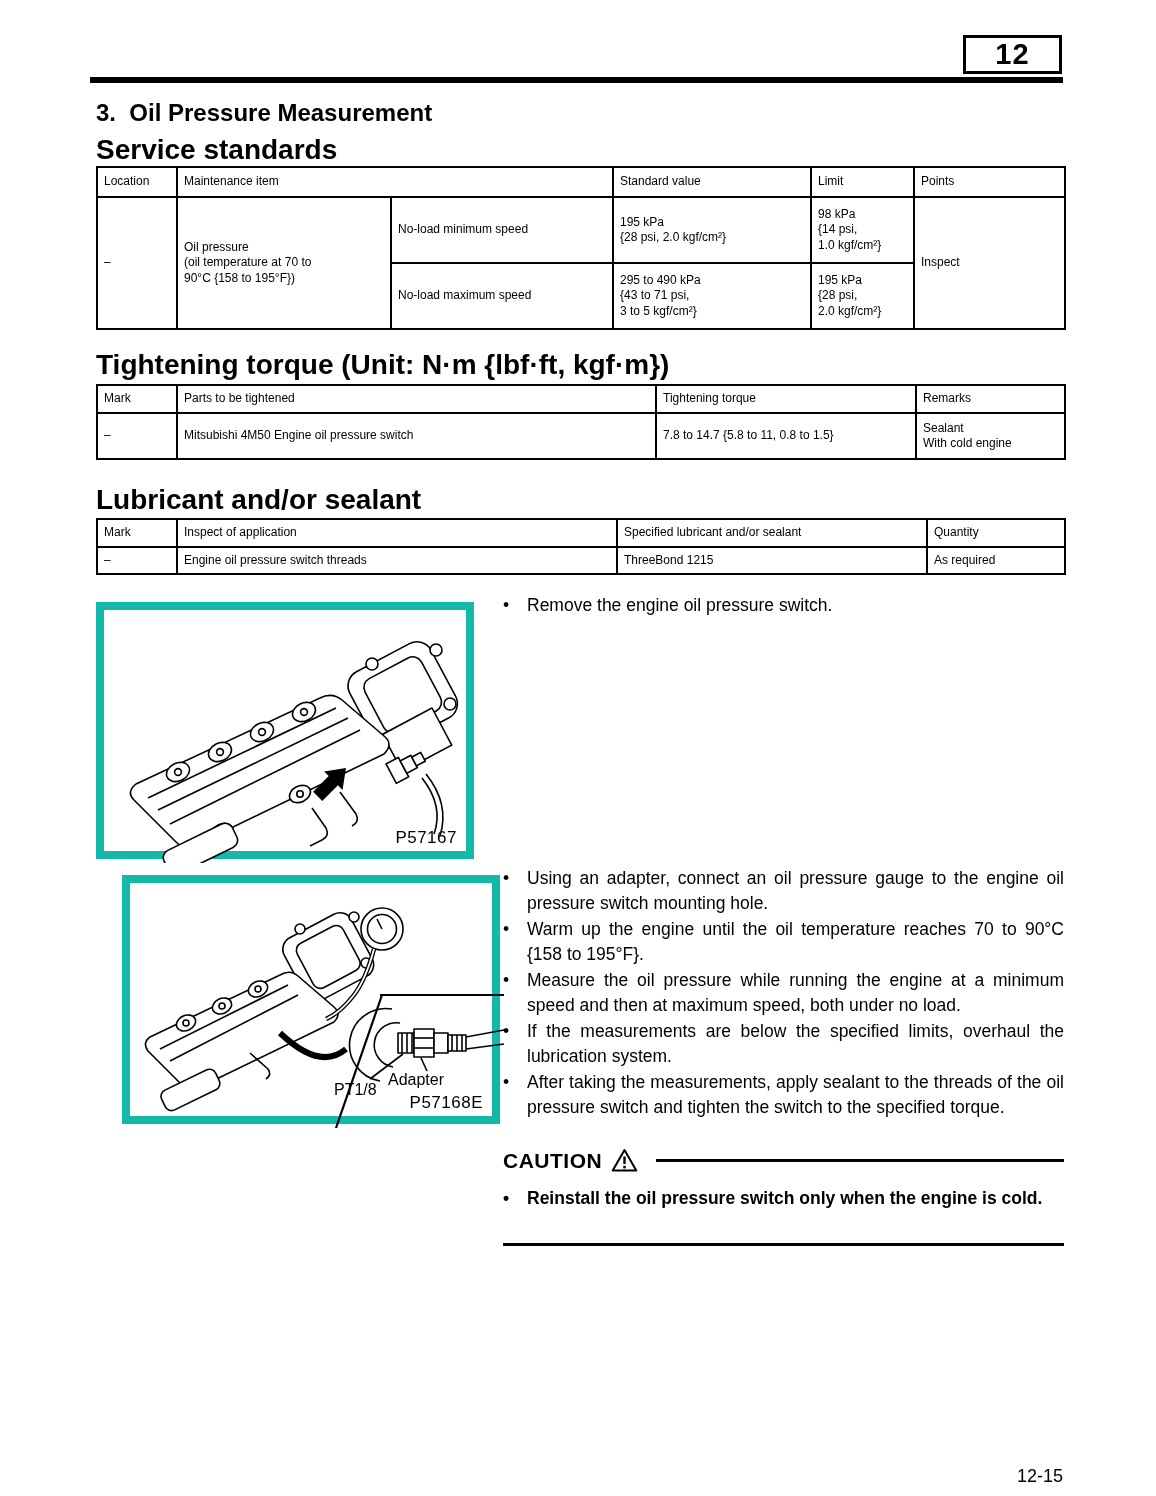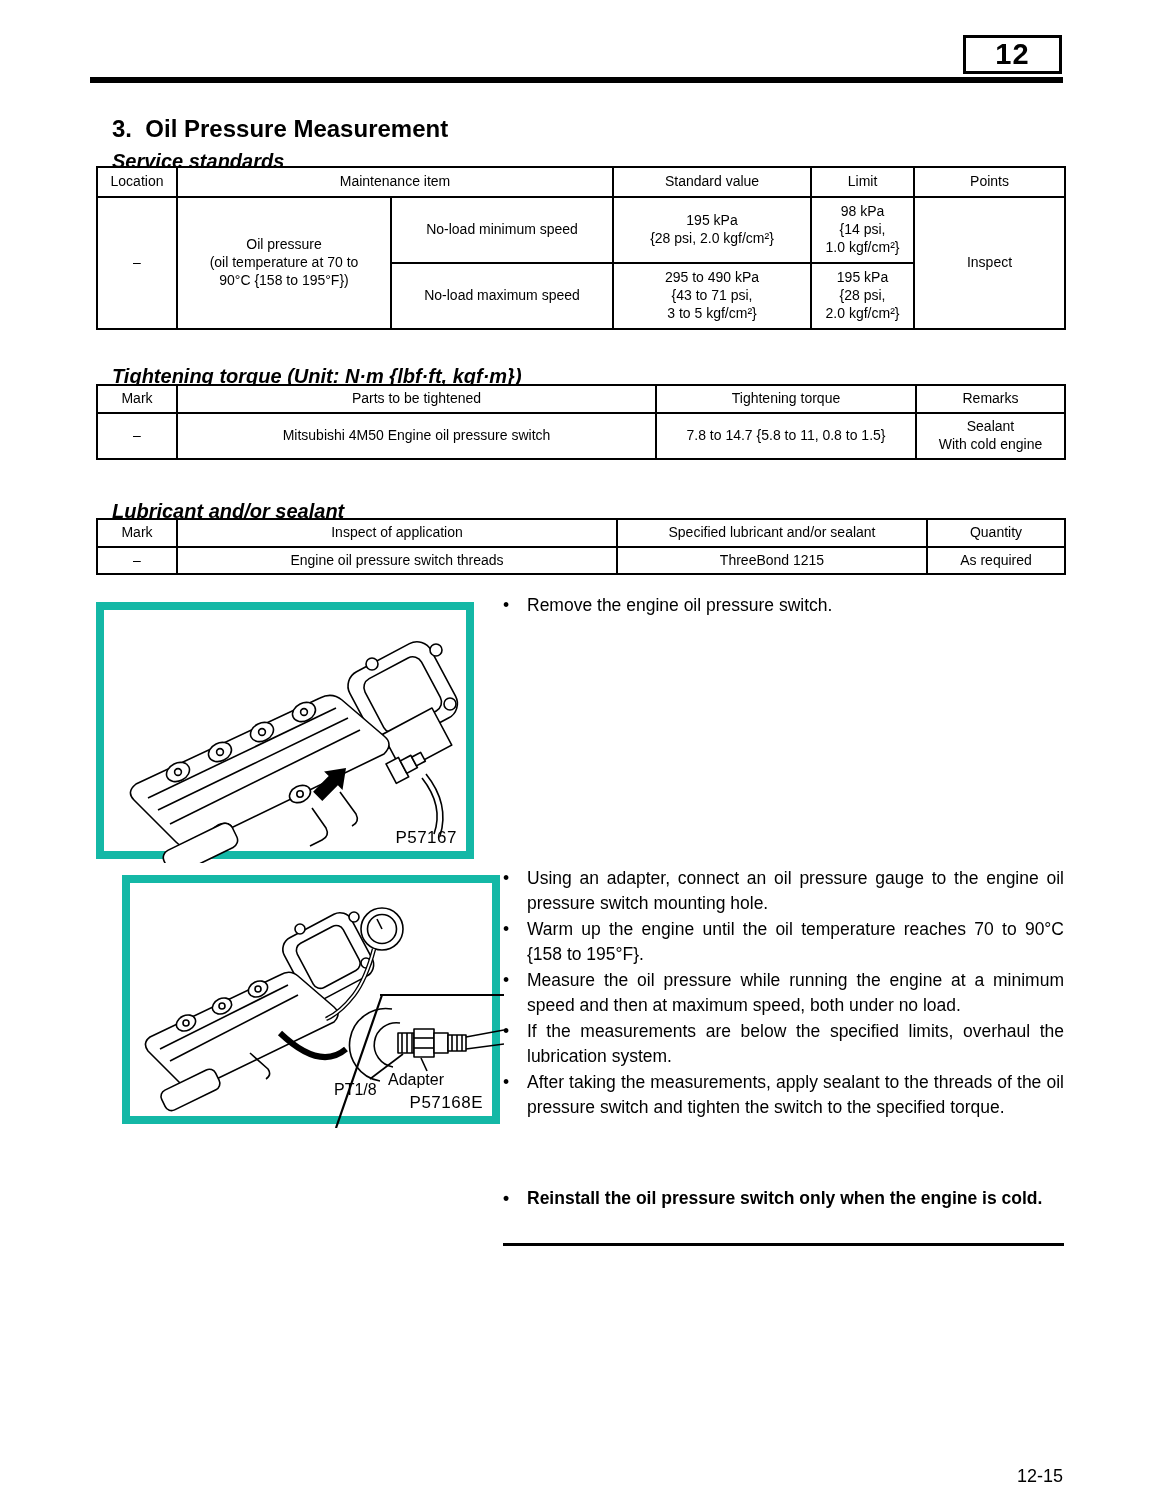--- a/index.html
+++ b/index.html
@@ -12,29 +12,29 @@
   .abs { position:absolute; }
 
   
   .chapter-box {
     left:963px; top:35px; width:99px; height:39px;
     border:3px solid #000; display:flex; align-items:center; justify-content:center;
     font-size:29px; font-weight:bold; letter-spacing:1px;
   }
   .top-rule { left:90px; top:77px; width:973px; height:6px; background:#000; }
 
-  h1,h2 { margin:16px; font-weight:bold; }
+  h1,h2 { margin:0; font-weight:bold; }
   .section-title { left:96px; top:99px; font-size:24px; }
-  .sub-heading   { left:96px; font-size:20px;font-style:italic; }
+  .sub-heading   { left:96px; font-size:28px; }
 
   
   table.tbl { border-collapse:collapse; table-layout:fixed; width:968px; background:#fff; }
   table.tbl td, table.tbl th {
-    border:2px solid #000; font-size:14px; font-weight:normal;
-    text-align:center; vertical-align:middle; padding:2px 6px; line-height:1.28;
+    border:2px solid #000; font-size:12px; font-weight:normal;
+    text-align:left; vertical-align:middle; padding:2px 6px; line-height:1.28;
   }
   .left-cell { text-align:left; padding-left:9px; }
   .pre { white-space:pre-line; }
   .mark-cell { font-weight:bold; font-size:17px; }
 
   
   .figure {
     border:8px solid #14b8a6; background:#fff; left:96px;
   }
   .fig-caption {
@@ -286,20 +286,29 @@
     <div class="bullet">
       <span class="dot">•</span>
       <span class="txt">If the measurements are below the specified limits, overhaul the lubrication system.</span>
     </div>
     <div class="bullet">
       <span class="dot">•</span>
       <span class="txt">After taking the measurements, apply sealant to the threads of the oil pressure switch and tighten the switch to the specified torque.</span>
     </div>
   </div>
 
+  <div class="abs caution-head">
+    <span class="caution-title">CAUTION</span>
+    <svg width="27" height="25" viewBox="0 0 27 25" style="margin-left:9px;">
+      <path d="M13.5 2 L25.3 22.5 L1.7 22.5 Z" fill="none" stroke="#000" stroke-width="2" stroke-linejoin="round"></path>
+      <rect x="12.3" y="8.5" width="2.4" height="7.5" fill="#000"></rect>
+      <rect x="12.3" y="17.8" width="2.4" height="2.6" fill="#000"></rect>
+    </svg>
+    <span class="caution-rule"></span>
+  </div>
   <div class="abs bullets caution-bullets">
     <div class="bullet">
       <span class="dot">•</span>
       <span class="txt">Reinstall the oil pressure switch only when the engine is cold.</span>
     </div>
   </div>
   <div class="abs bottom-rule"></div>
 
   <div class="abs page-number">12-15</div>
 

